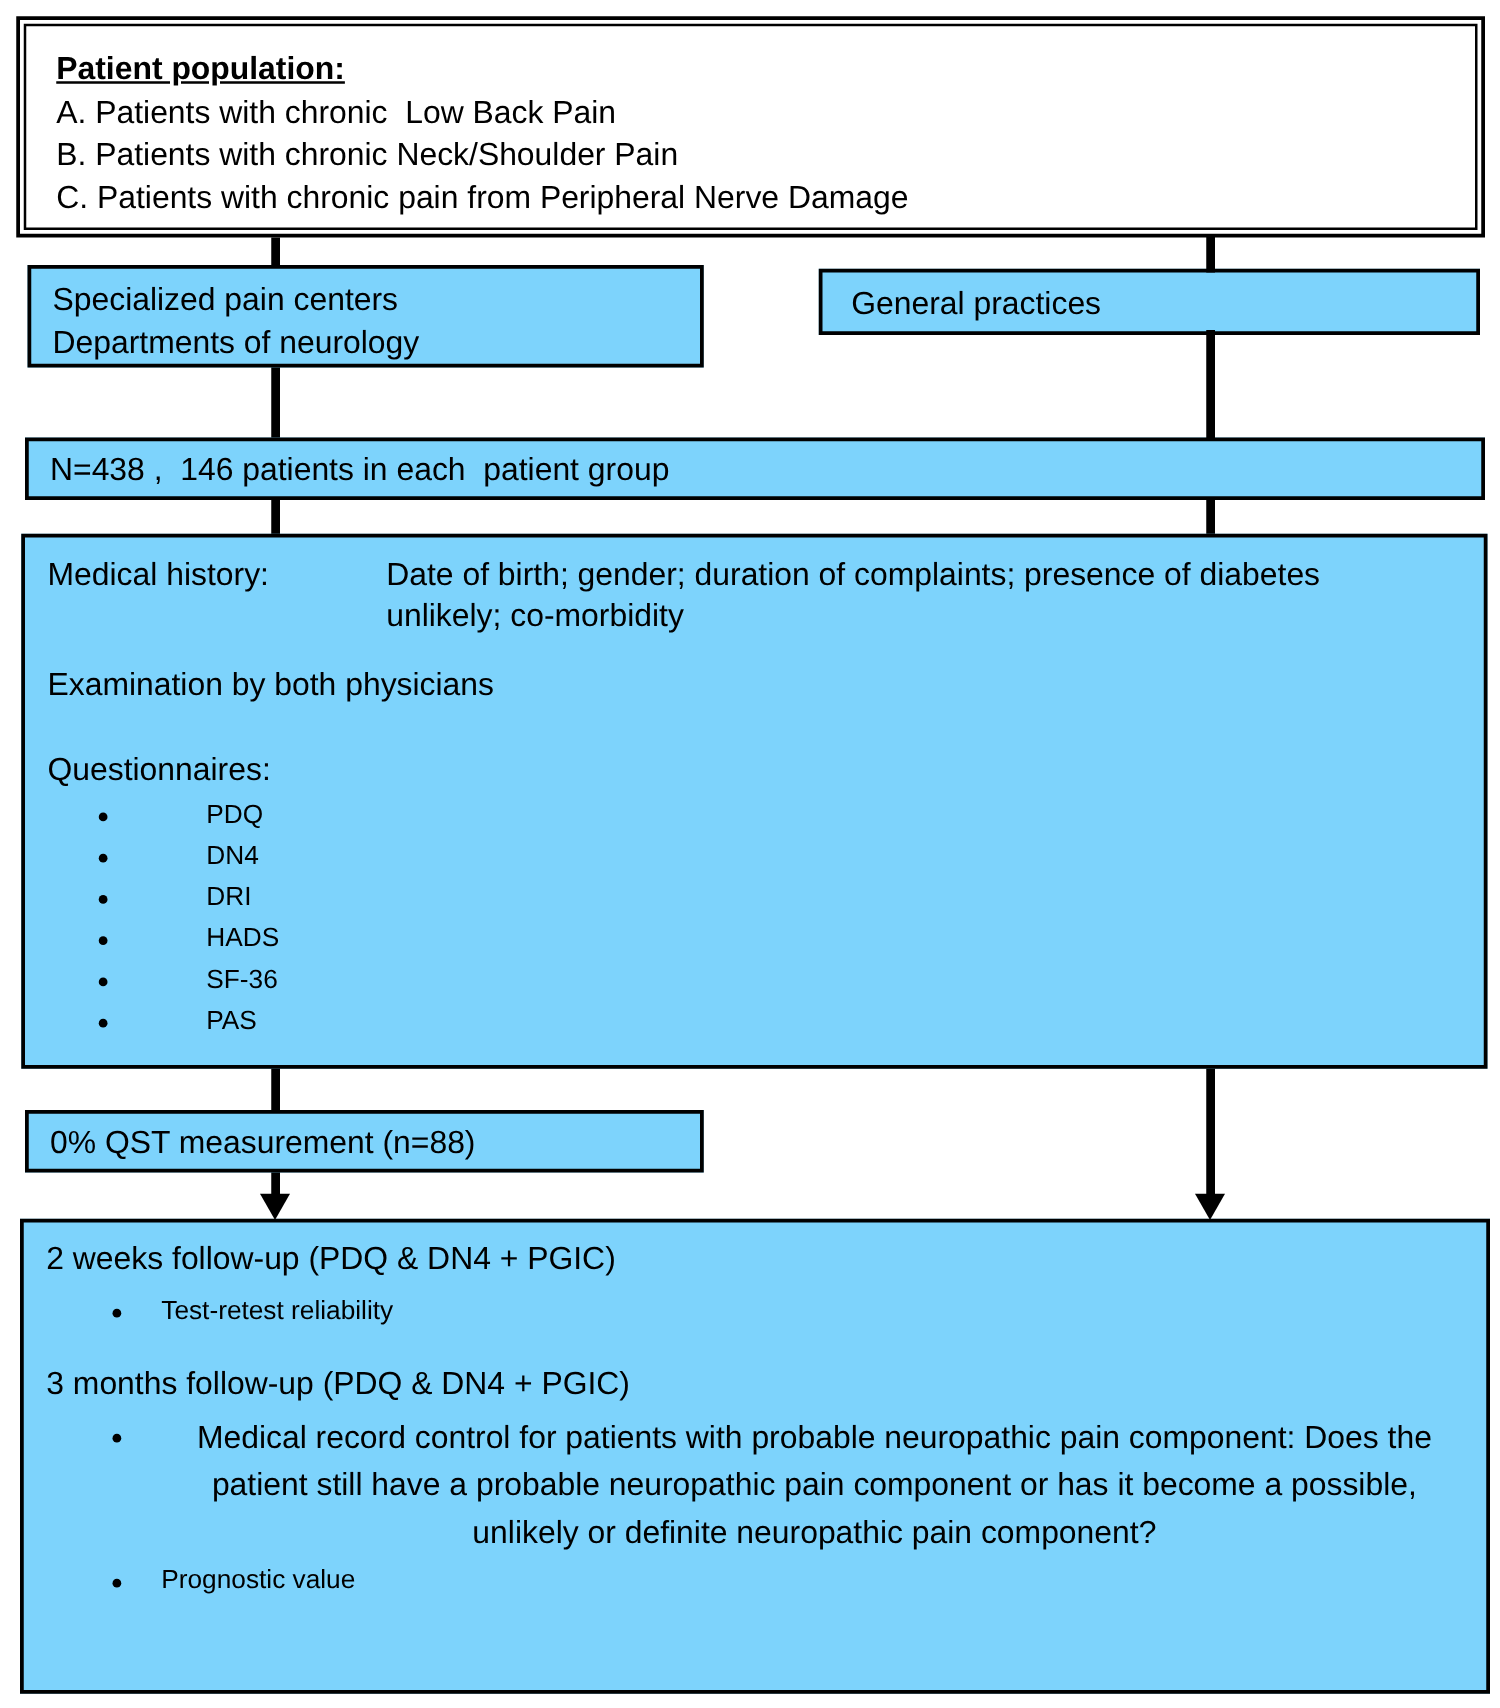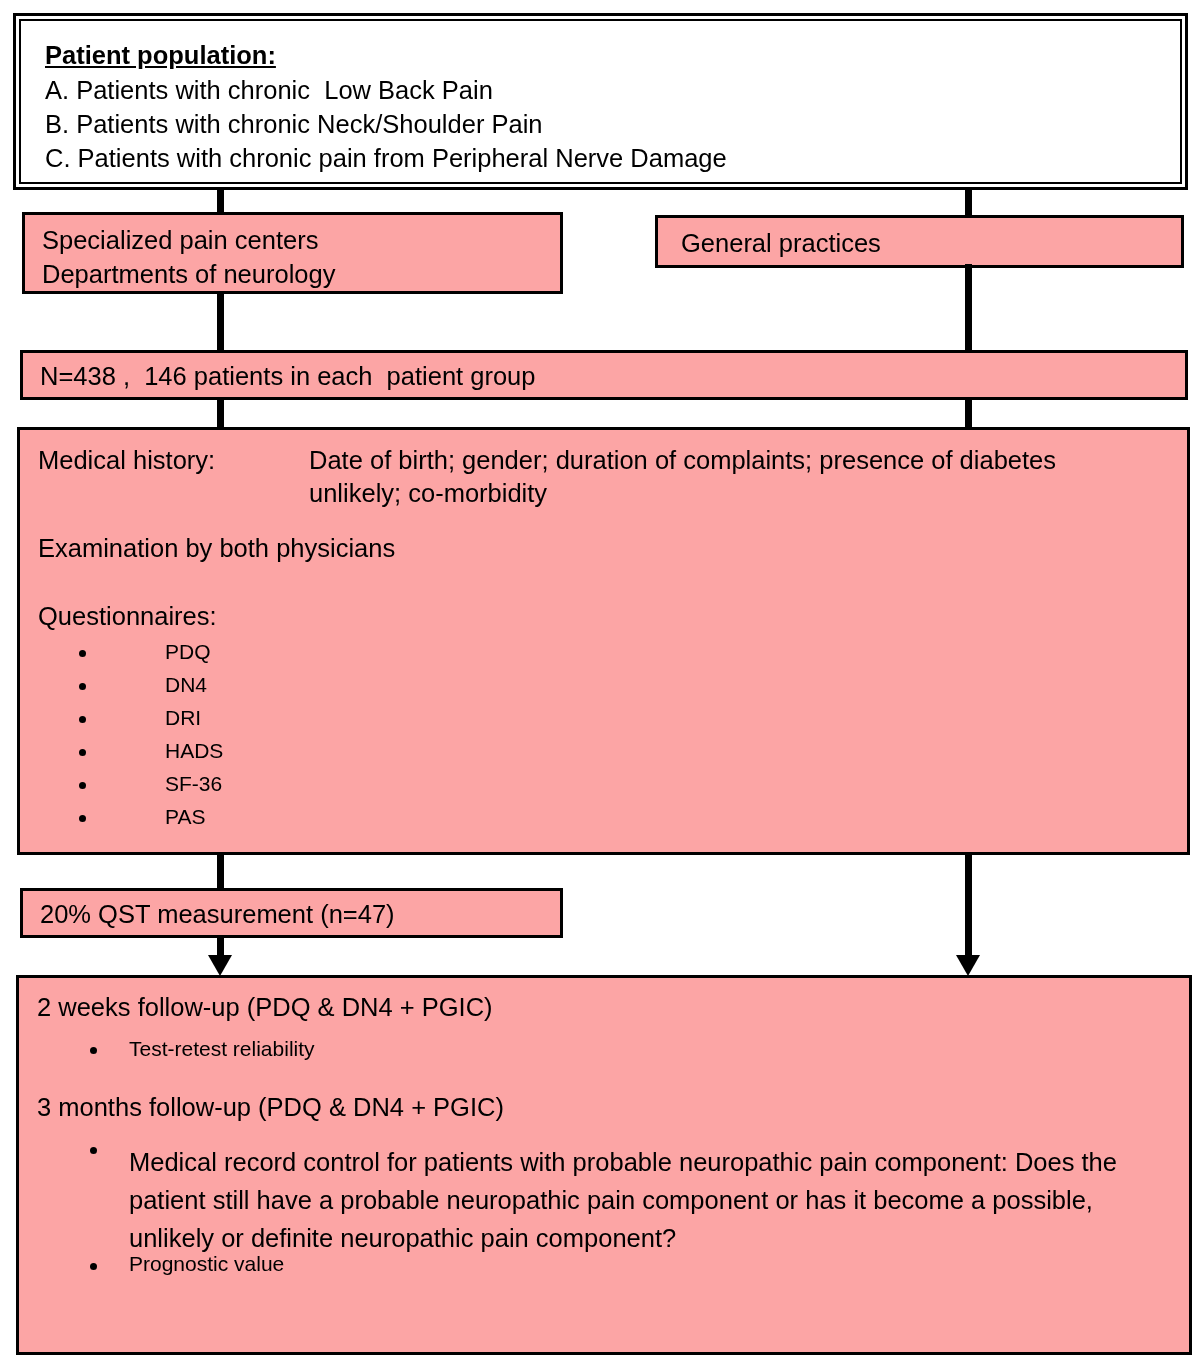--- a/index.html
+++ b/index.html
@@ -18,21 +18,21 @@
     height: 1366px;
     background: #ffffff;
     overflow: hidden;
   }
 
   
   .box {
     position: absolute;
     box-sizing: border-box;
     border: 3px solid #000000;
-    background: #fca5a5;
+    background: #7dd3fc;
     z-index: 3;
   }
   .box.double {
     border: 3px solid #000000;
     padding: 3px;
     background: #ffffff;
   }
   .box.double > .inner {
     box-sizing: border-box;
     width: 100%;
@@ -177,37 +177,37 @@
       <span class="bullet-dot" style="left:59px; top:352px;"></span>
       <span class="bullet-label" style="left:145px; top:337px;">SF-36</span>
     </div>
     <div class="bullet-row" style="left:0; top:0;">
       <span class="bullet-dot" style="left:59px; top:385px;"></span>
       <span class="bullet-label" style="left:145px; top:370px;">PAS</span>
     </div>
   </div>
 
   <div class="box" style="left:20px; top:888px; width:543px; height:50px;">
-    <div class="txt" style="left:17px; top:7px;">20% QST measurement (n=47)</div>
+    <div class="txt" style="left:17px; top:7px;">0% QST measurement (n=88)</div>
   </div>
 
   <div class="box" style="left:16px; top:975px; width:1176px; height:380px;">
 
     <div class="txt" style="left:18px; top:13px;">2 weeks follow-up (PDQ &amp; DN4 + PGIC)</div>
 
     <div class="bullet-row" style="left:0; top:0;">
       <span class="bullet-dot" style="left:71px; top:69px;"></span>
       <span class="bullet-label" style="left:110px; top:54px;">Test-retest reliability</span>
     </div>
 
     <div class="txt" style="left:18px; top:113px;">3 months follow-up (PDQ &amp; DN4 + PGIC)</div>
 
     <div class="bullet-row" style="left:0; top:0;">
       <span class="bullet-dot" style="left:71px; top:169px;"></span>
-      <span class="para" style="left:110px; top:165px; width:1045px;">Medical record control for patients with probable neuropathic pain component: Does the patient still have a probable neuropathic pain component or has it become a possible, unlikely or definite neuropathic pain component?</span>
+      <span class="para" style="left:110px; top:153px; width:1045px;text-align:center;">Medical record control for patients with probable neuropathic pain component: Does the patient still have a probable neuropathic pain component or has it become a possible, unlikely or definite neuropathic pain component?</span>
     </div>
 
     <div class="bullet-row" style="left:0; top:0;">
       <span class="bullet-dot" style="left:71px; top:285px;"></span>
       <span class="bullet-label" style="left:110px; top:269px;">Prognostic value</span>
     </div>
   </div>
 
 </div>
 

